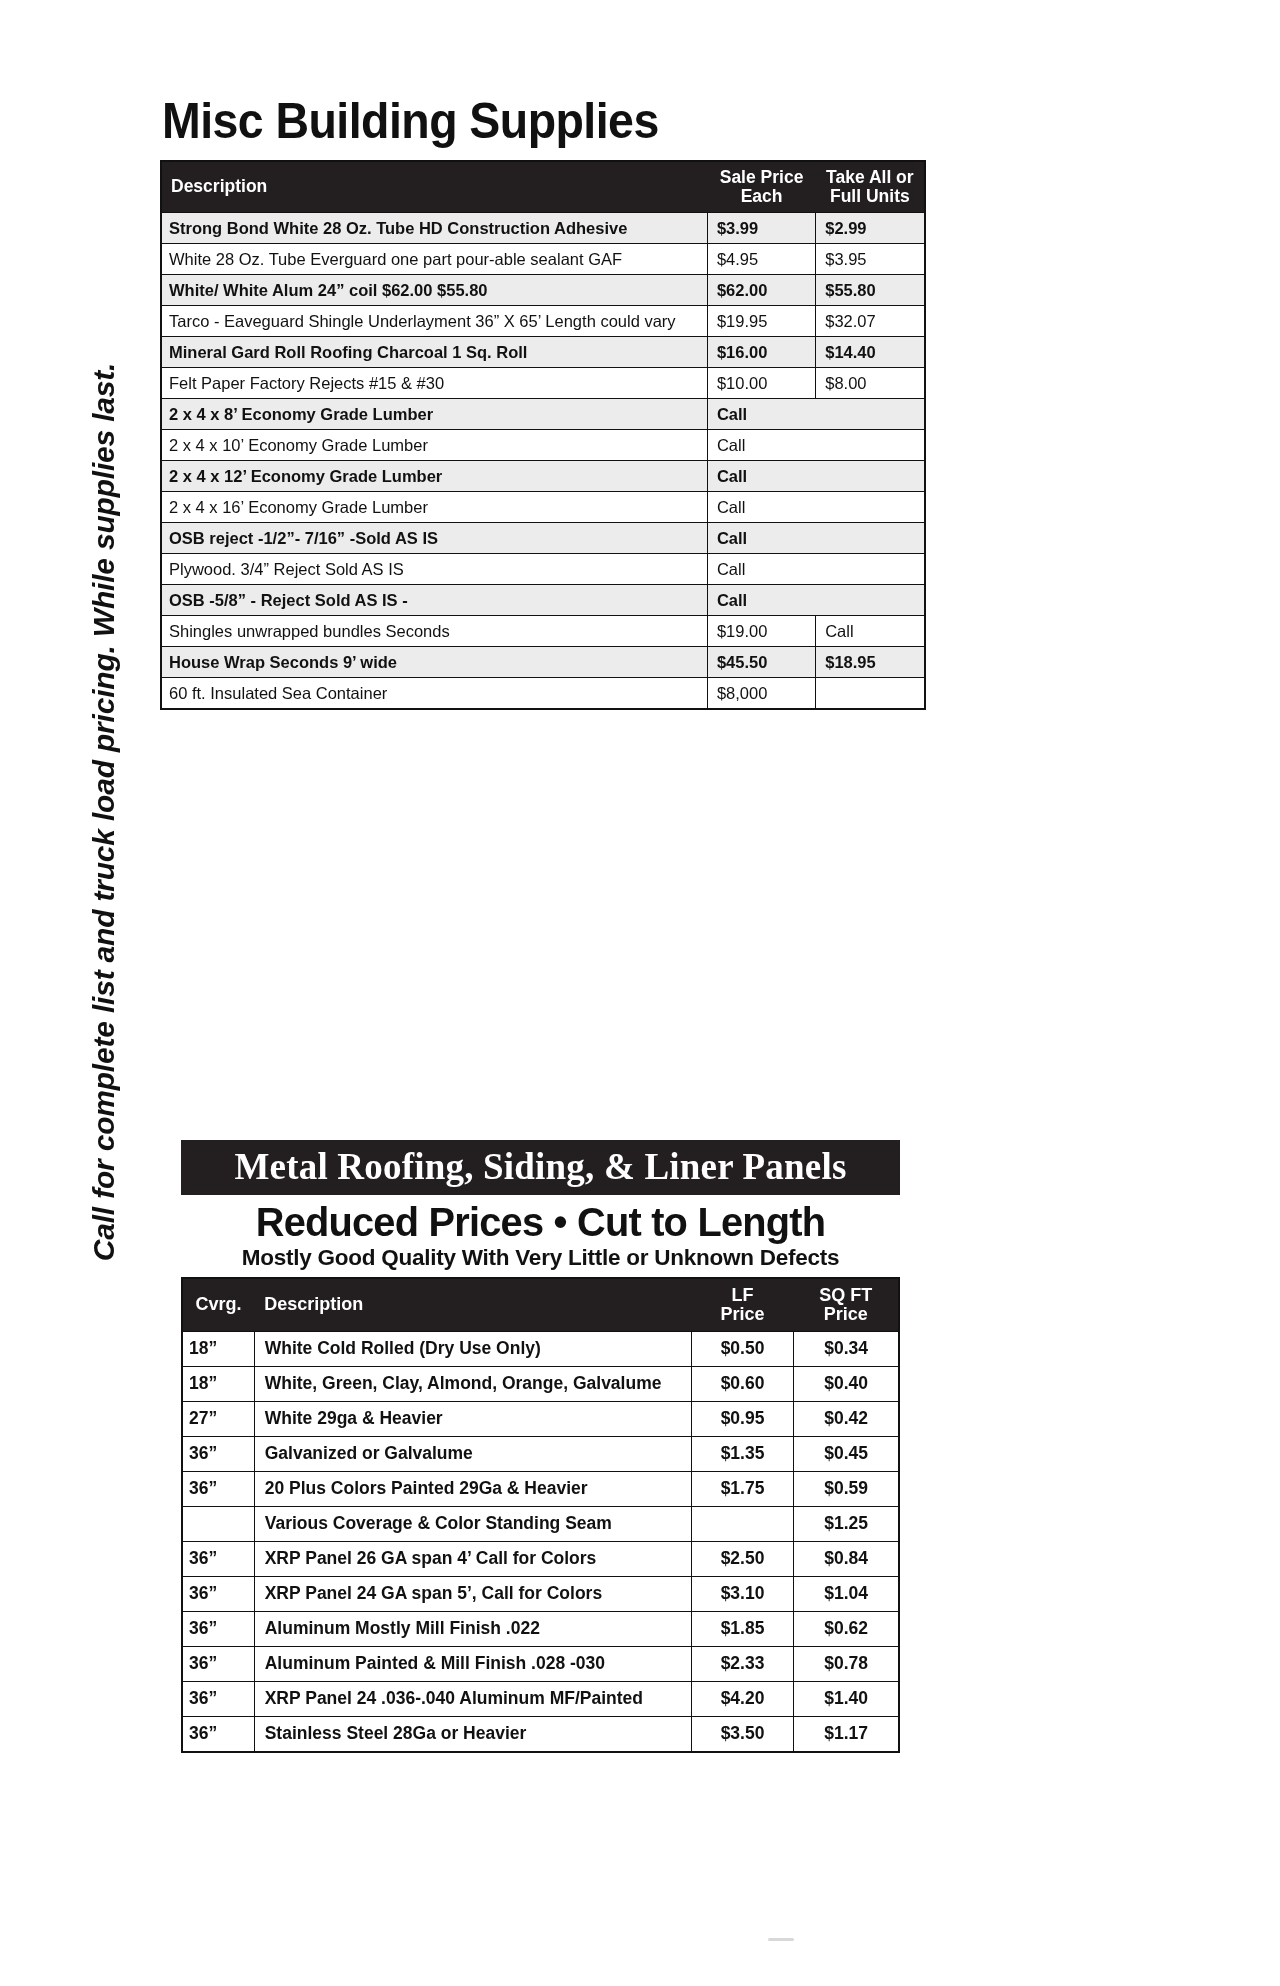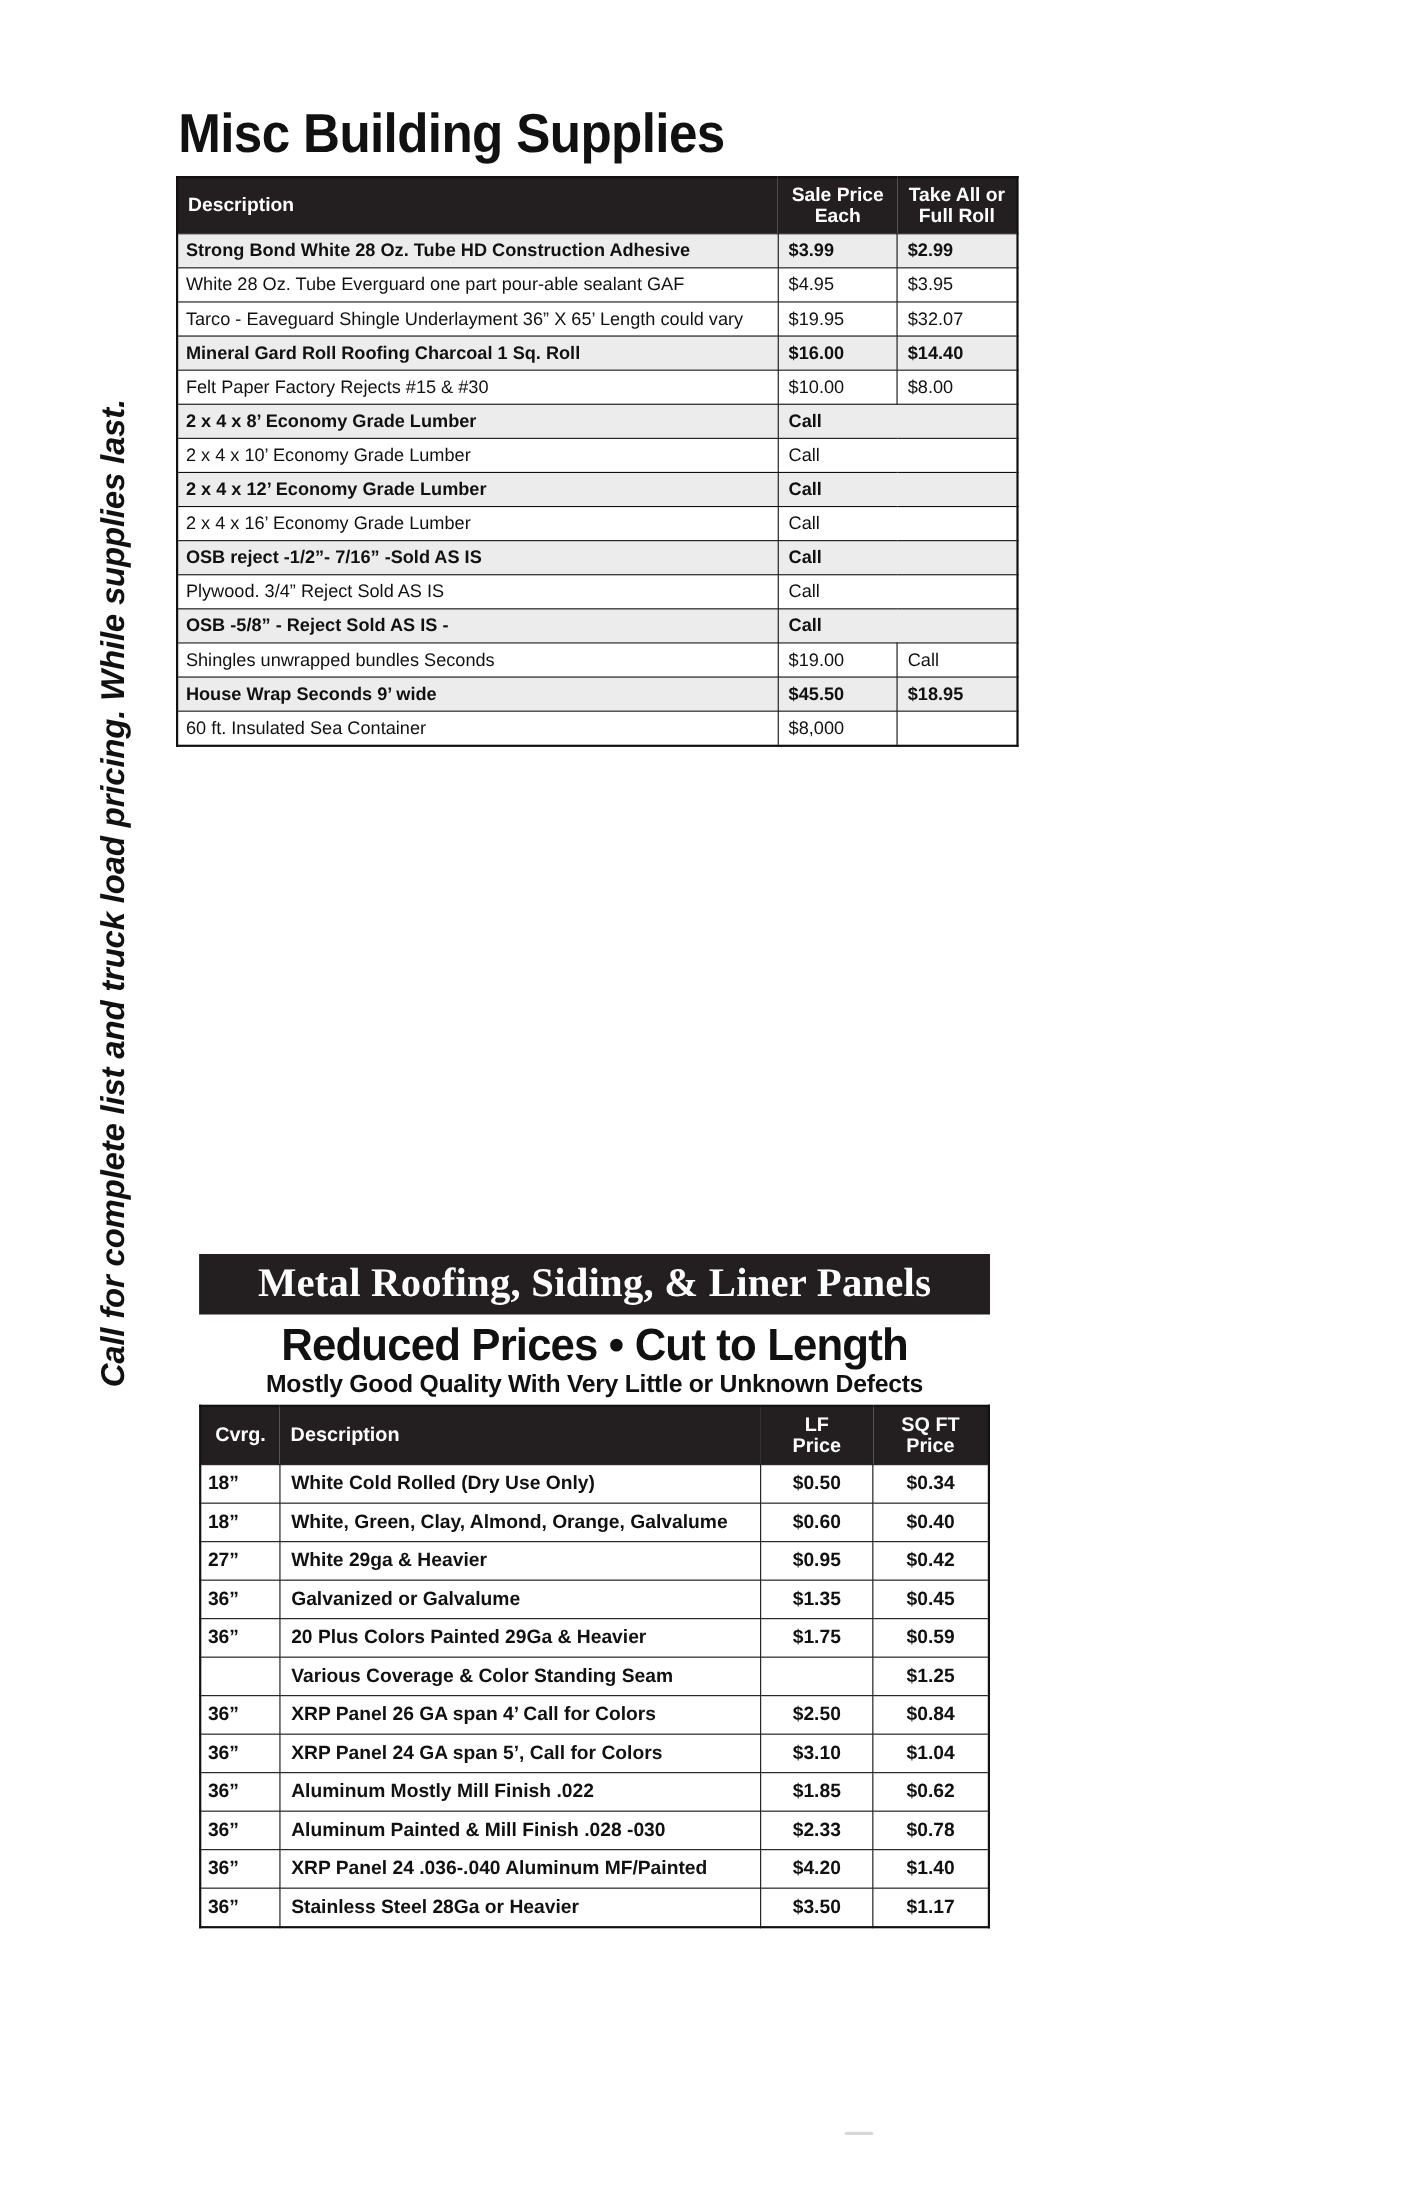--- a/index.html
+++ b/index.html
@@ -147,34 +147,39 @@
       </colgroup>
       <thead>
         <tr>
           <th class="desc">Description</th>
           <th class="num">
             <span>Sale Price</span><br>
             <span>Each</span>
           </th>
           <th class="num">
             <span>Take All or</span><br>
-            <span>Full Roll</span>
+            <span>Full Units</span>
           </th>
         </tr>
       </thead>
       <tbody id="t1body">
           <tr class="alt">
             <td class="desc">Strong Bond White 28 Oz. Tube HD Construction Adhesive</td>
             <td class="price">$3.99</td>
             <td class="price">$2.99</td>
           </tr>
           <tr class="norm">
             <td class="desc">White 28 Oz. Tube Everguard one part pour-able sealant GAF</td>
             <td class="price">$4.95</td>
             <td class="price">$3.95</td>
+          </tr>
+          <tr class="alt">
+            <td class="desc">White/ White Alum 24” coil $62.00 $55.80</td>
+            <td class="price">$62.00</td>
+            <td class="price">$55.80</td>
           </tr>
           <tr class="norm">
             <td class="desc">Tarco - Eaveguard Shingle Underlayment 36” X 65’ Length could vary</td>
             <td class="price">$19.95</td>
             <td class="price">$32.07</td>
           </tr>
           <tr class="alt">
             <td class="desc">Mineral Gard Roll Roofing Charcoal 1 Sq. Roll</td>
             <td class="price">$16.00</td>
             <td class="price">$14.40</td>

